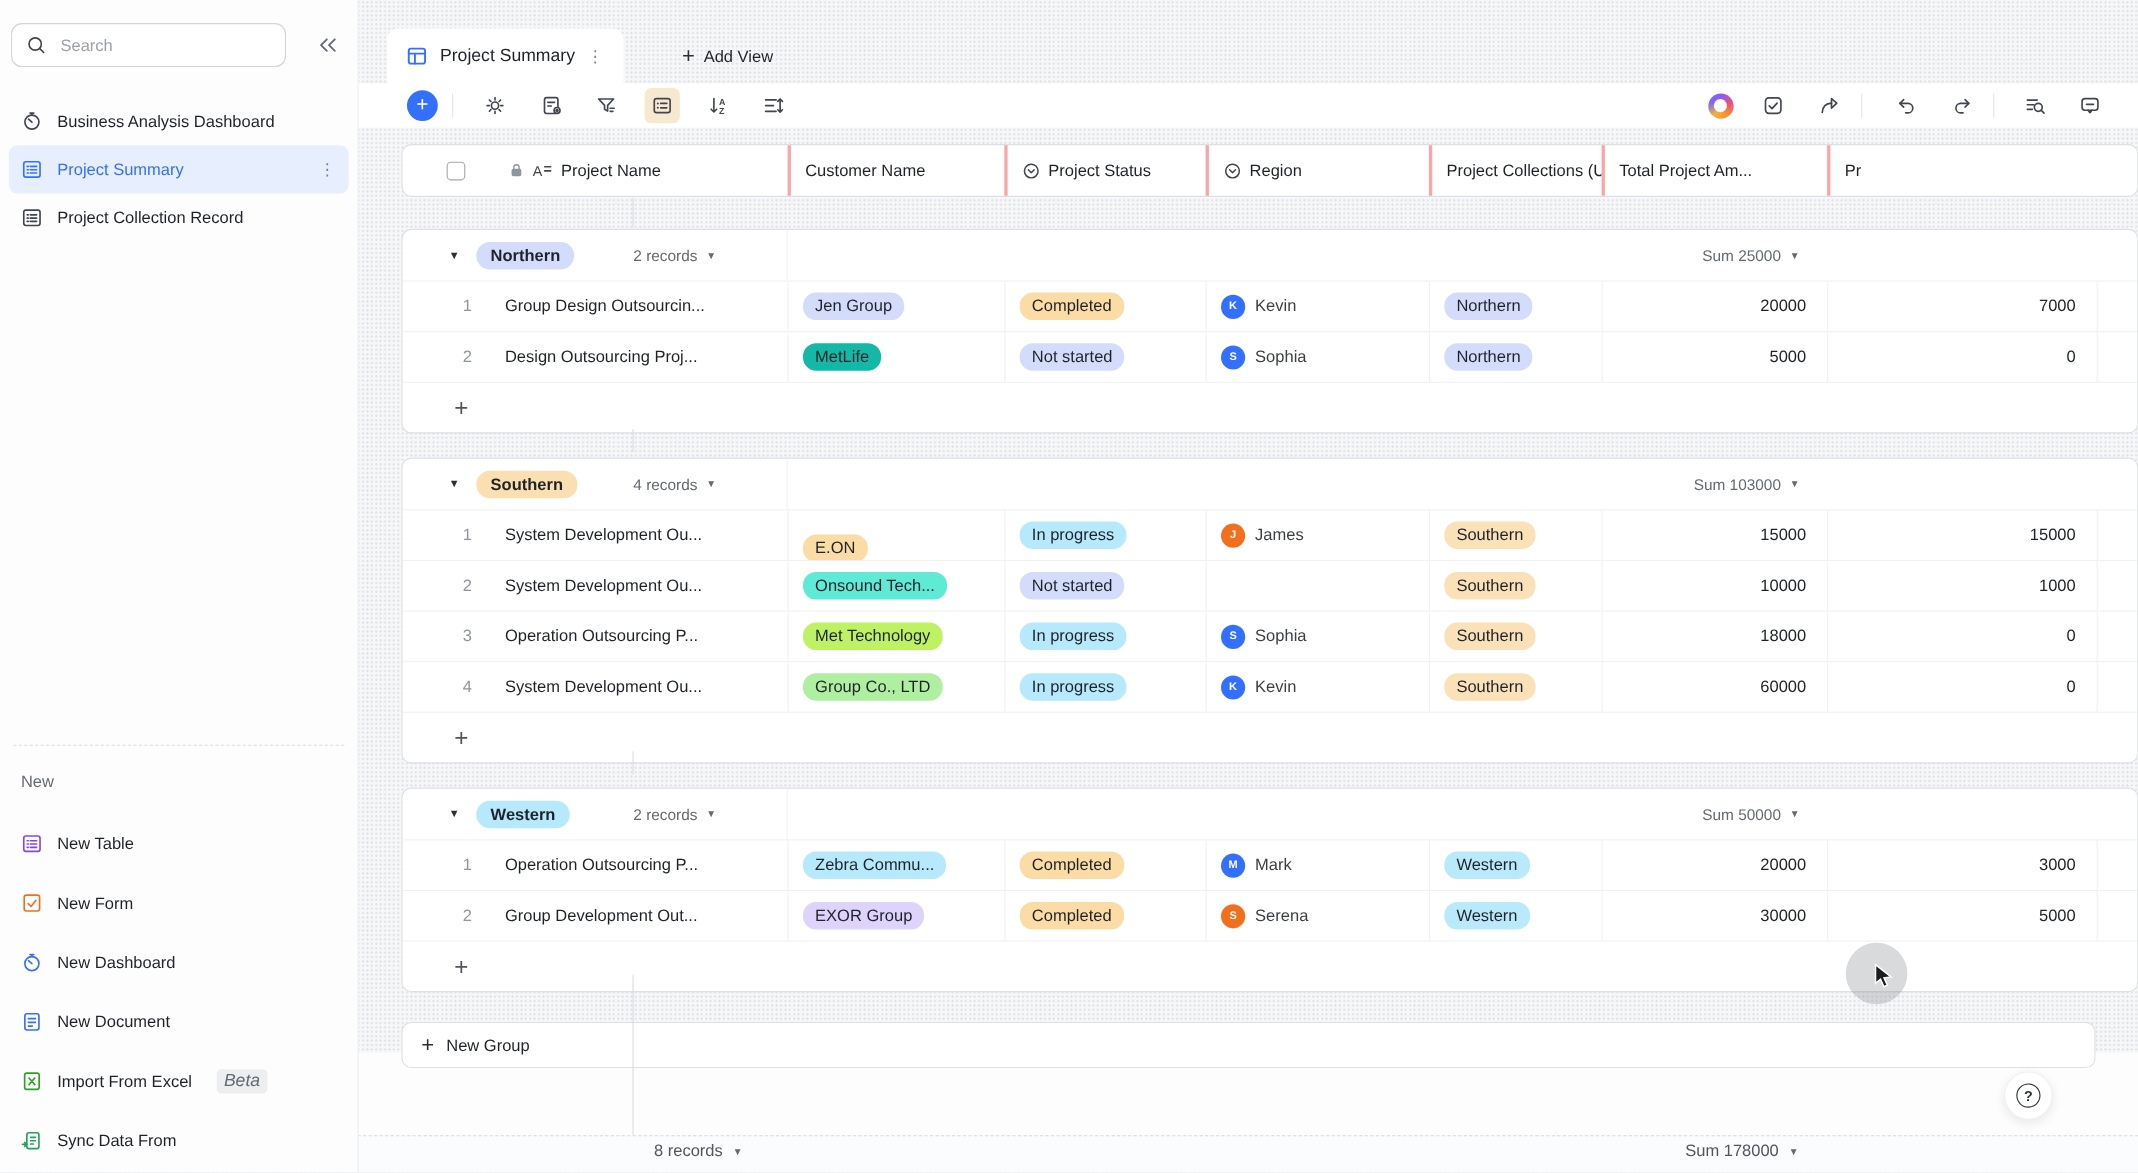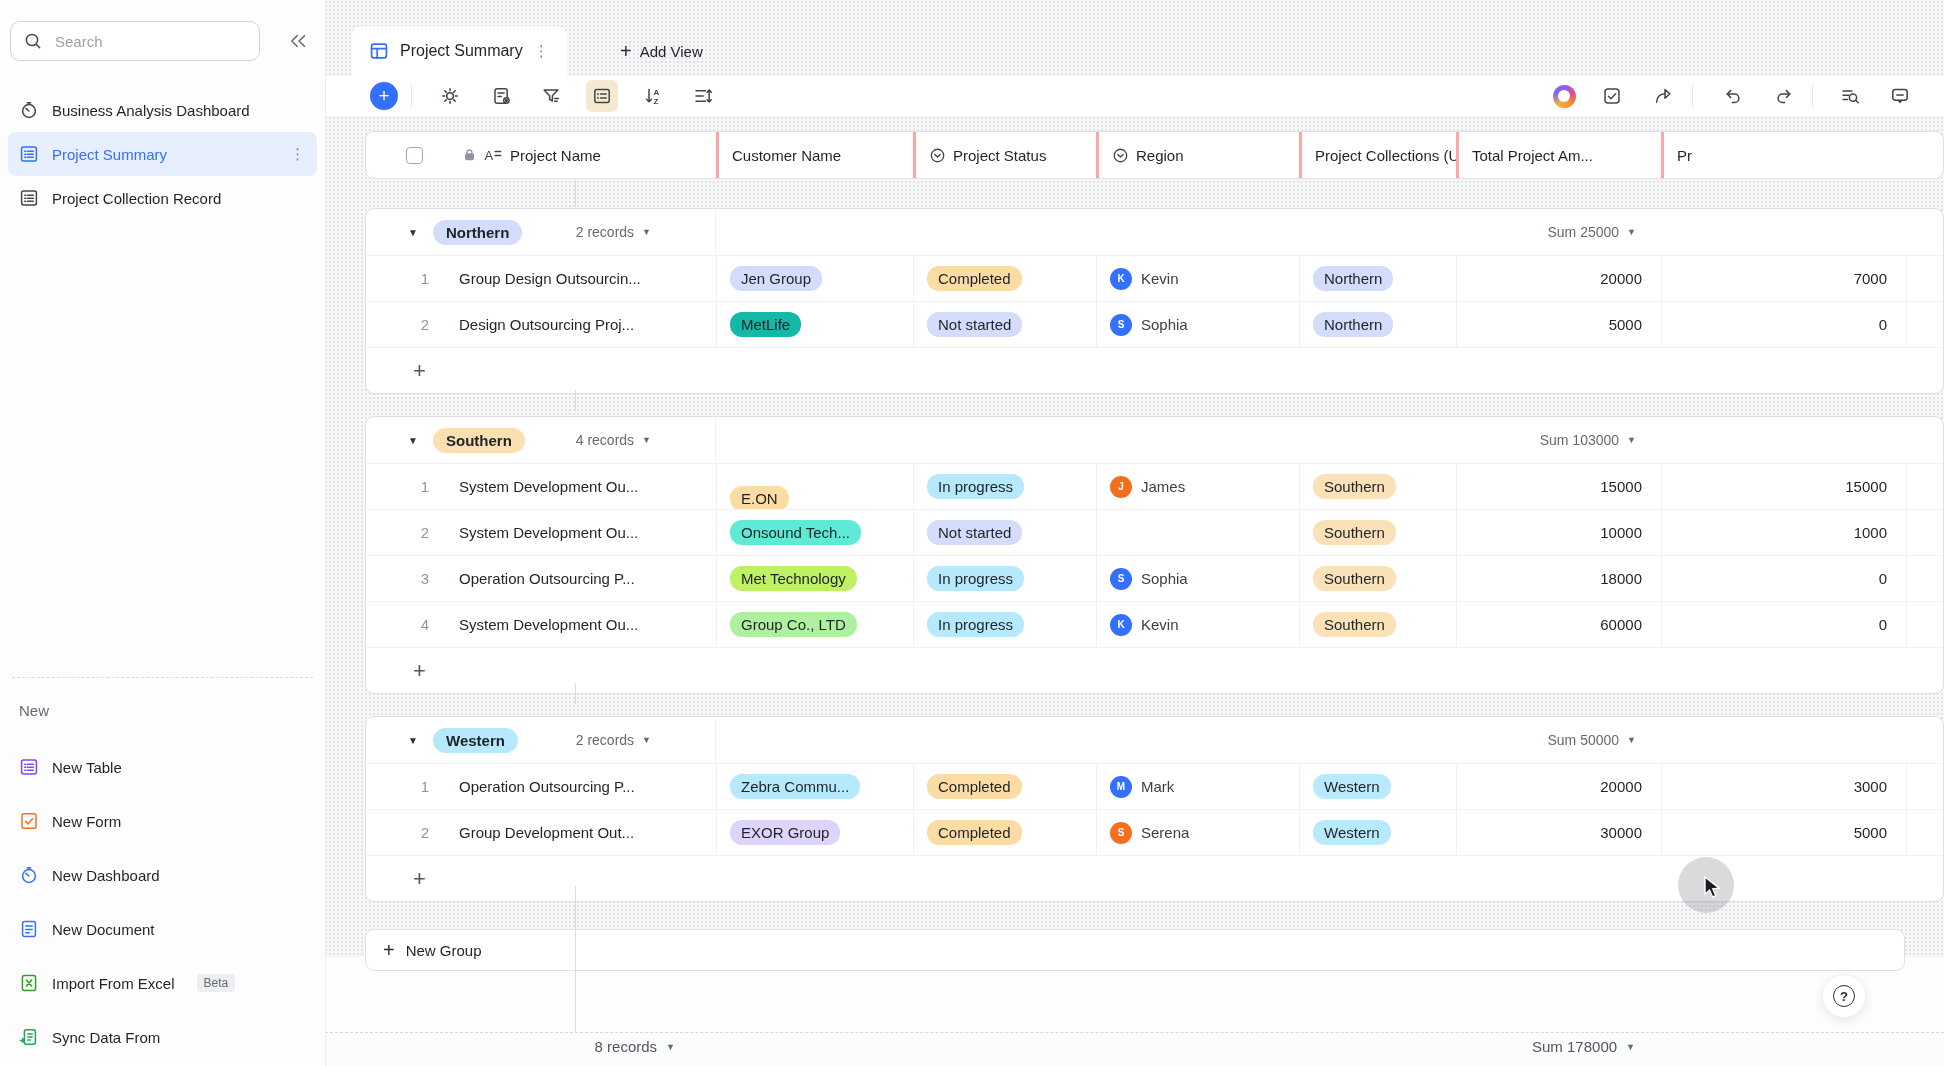--- a/index.html
+++ b/index.html
@@ -18,21 +18,21 @@
   .search-input::placeholder{color:#9ca1a9;}
   .collapse-btn{position:absolute;top:30px;right:16px;color:#646a73;cursor:pointer;}
   .nav{position:absolute;top:88px;left:8px;right:8px;}
   .nav-item{height:44px;display:flex;align-items:center;gap:13px;padding:0 11px;border-radius:8px;font-size:15px;color:#1f2329;}
   .nav-item.active{background:#e7eefe;color:#3370ff;}
   .kebab{margin-left:auto;color:#7c828a;font-size:15px;letter-spacing:1px;}
   .sidebar-bottom{position:absolute;left:8px;right:8px;top:677px;}
   .side-divider{border-top:1px dashed #d9dbdf;margin:0 4px;}
   .section-label{font-size:15px;color:#646a73;padding:23px 11px 24px;line-height:20px;}
   .side-new-item{height:44px;margin-bottom:10px;display:flex;align-items:center;gap:13px;padding:0 11px;border-radius:8px;font-size:15px;}
-  .beta-badge{background:#eceef0;color:#646a73;font-size:12px;border-radius:4px;padding:2px 7px;margin-left:9px;}
+  .beta-badge{background:#eceef0;color:#646a73;font-size:16px;border-radius:4px;padding:2px 7px;margin-left:9px;font-style:italic;}
 
   
   .tab{position:absolute;left:352px;top:26px;height:50px;background:#fff;border-radius:10px 10px 0 0;display:flex;align-items:center;gap:11px;padding:0 17px;z-index:6;}
   .tab-label{font-size:16px;font-weight:500;color:#1f2329;}
   .add-view{position:absolute;left:620px;top:26px;height:50px;display:flex;align-items:center;gap:8px;font-size:15px;color:#1f2329;z-index:6;}
   .plus-glyph{font-size:20px;font-weight:400;color:#2b2f36;line-height:1;}
 
   
   .toolbar-band{position:absolute;left:325px;right:0;top:76px;height:40px;background:#fff;z-index:1;}
   .tbtn{position:absolute;top:80px;width:32px;height:32px;display:flex;align-items:center;justify-content:center;border-radius:6px;z-index:6;}

